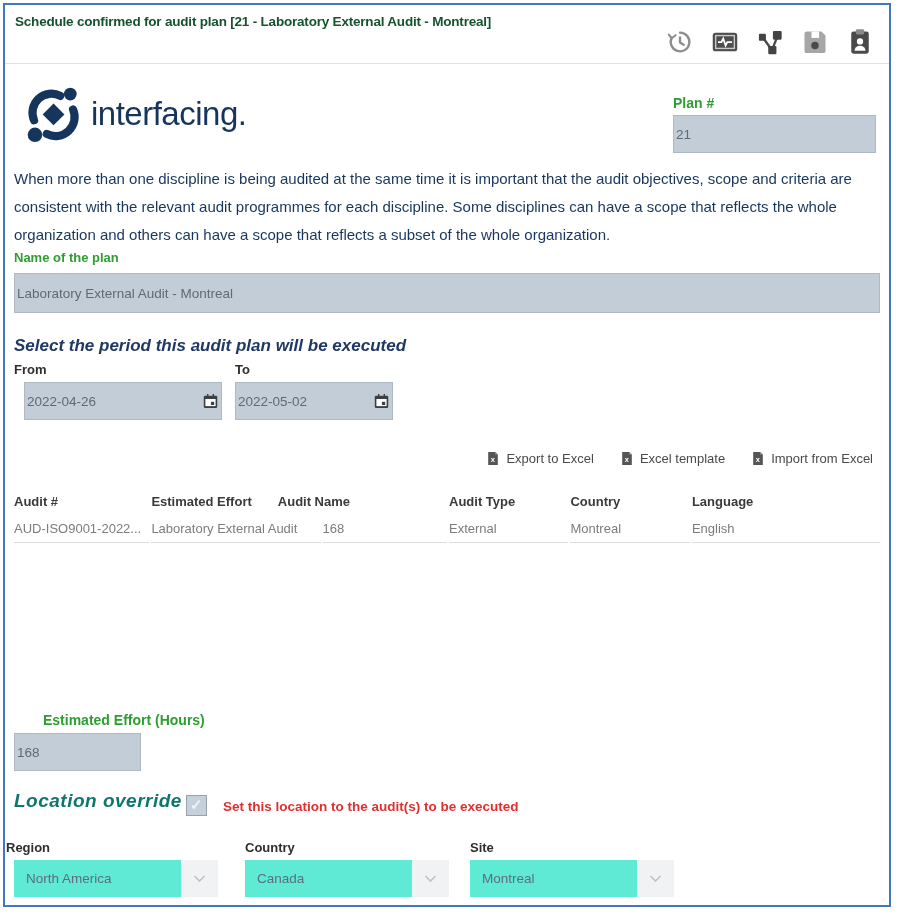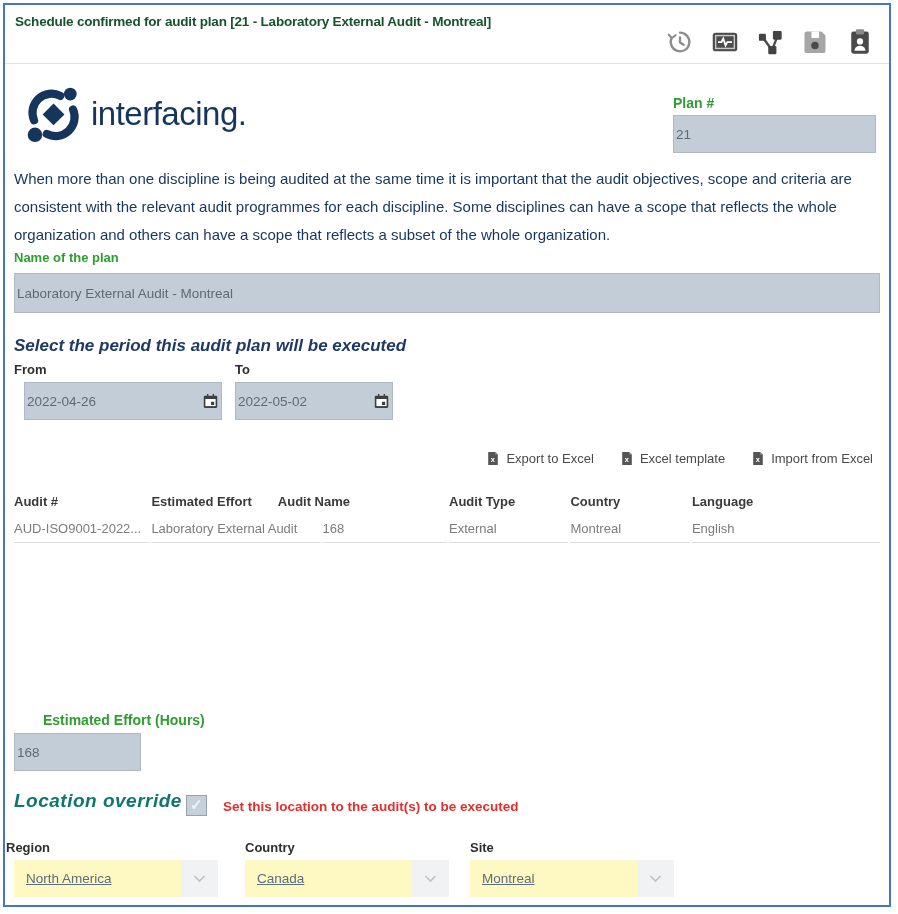--- a/index.html
+++ b/index.html
@@ -55,21 +55,21 @@
 
   .override-heading{position:absolute;left:9px;top:785px;font-size:19px;font-weight:600;font-style:italic;color:#0f766e;letter-spacing:0.5px;}
   .override-check{position:absolute;left:181px;top:790px;width:21px;height:21px;background:#c6d0da;border:1px solid #97a2ac;box-sizing:border-box;cursor:pointer;}
   .override-check::after{content:"\2713";position:absolute;left:3px;top:0px;font-size:15px;font-weight:bold;color:#eef3f7;}
   .override-warning{position:absolute;left:218px;top:794px;font-size:13.5px;font-weight:bold;color:#e12f2f;}
 
   .loc-label-region{position:absolute;left:1px;top:835px;}
   .loc-label-country{position:absolute;left:240px;top:835px;}
   .loc-label-site{position:absolute;left:465px;top:835px;}
   .select{position:absolute;top:855px;width:204px;height:37px;display:flex;cursor:pointer;}
-  .select .sel-value{width:167px;box-sizing:border-box;background:#fef9c3;color:#5d6e7d;font-size:13.5px;display:flex;align-items:center;padding:0 12px;text-decoration:underline;}
+  .select .sel-value{width:167px;box-sizing:border-box;background:#5eead4;color:#5d6e7d;font-size:13.5px;display:flex;align-items:center;padding:0 12px;}
   .select .sel-arrow{flex:1;background:#f1f2f3;display:flex;align-items:center;justify-content:center;}
   .sel-region{left:9px;} .sel-country{left:240px;} .sel-site{left:465px;}
 </style>
 </head>
 <body>
 
 <div class="stage">
   <div class="frame">
 
     <div class="title">Schedule confirmed for audit plan [21 - Laboratory External Audit - Montreal]</div>

